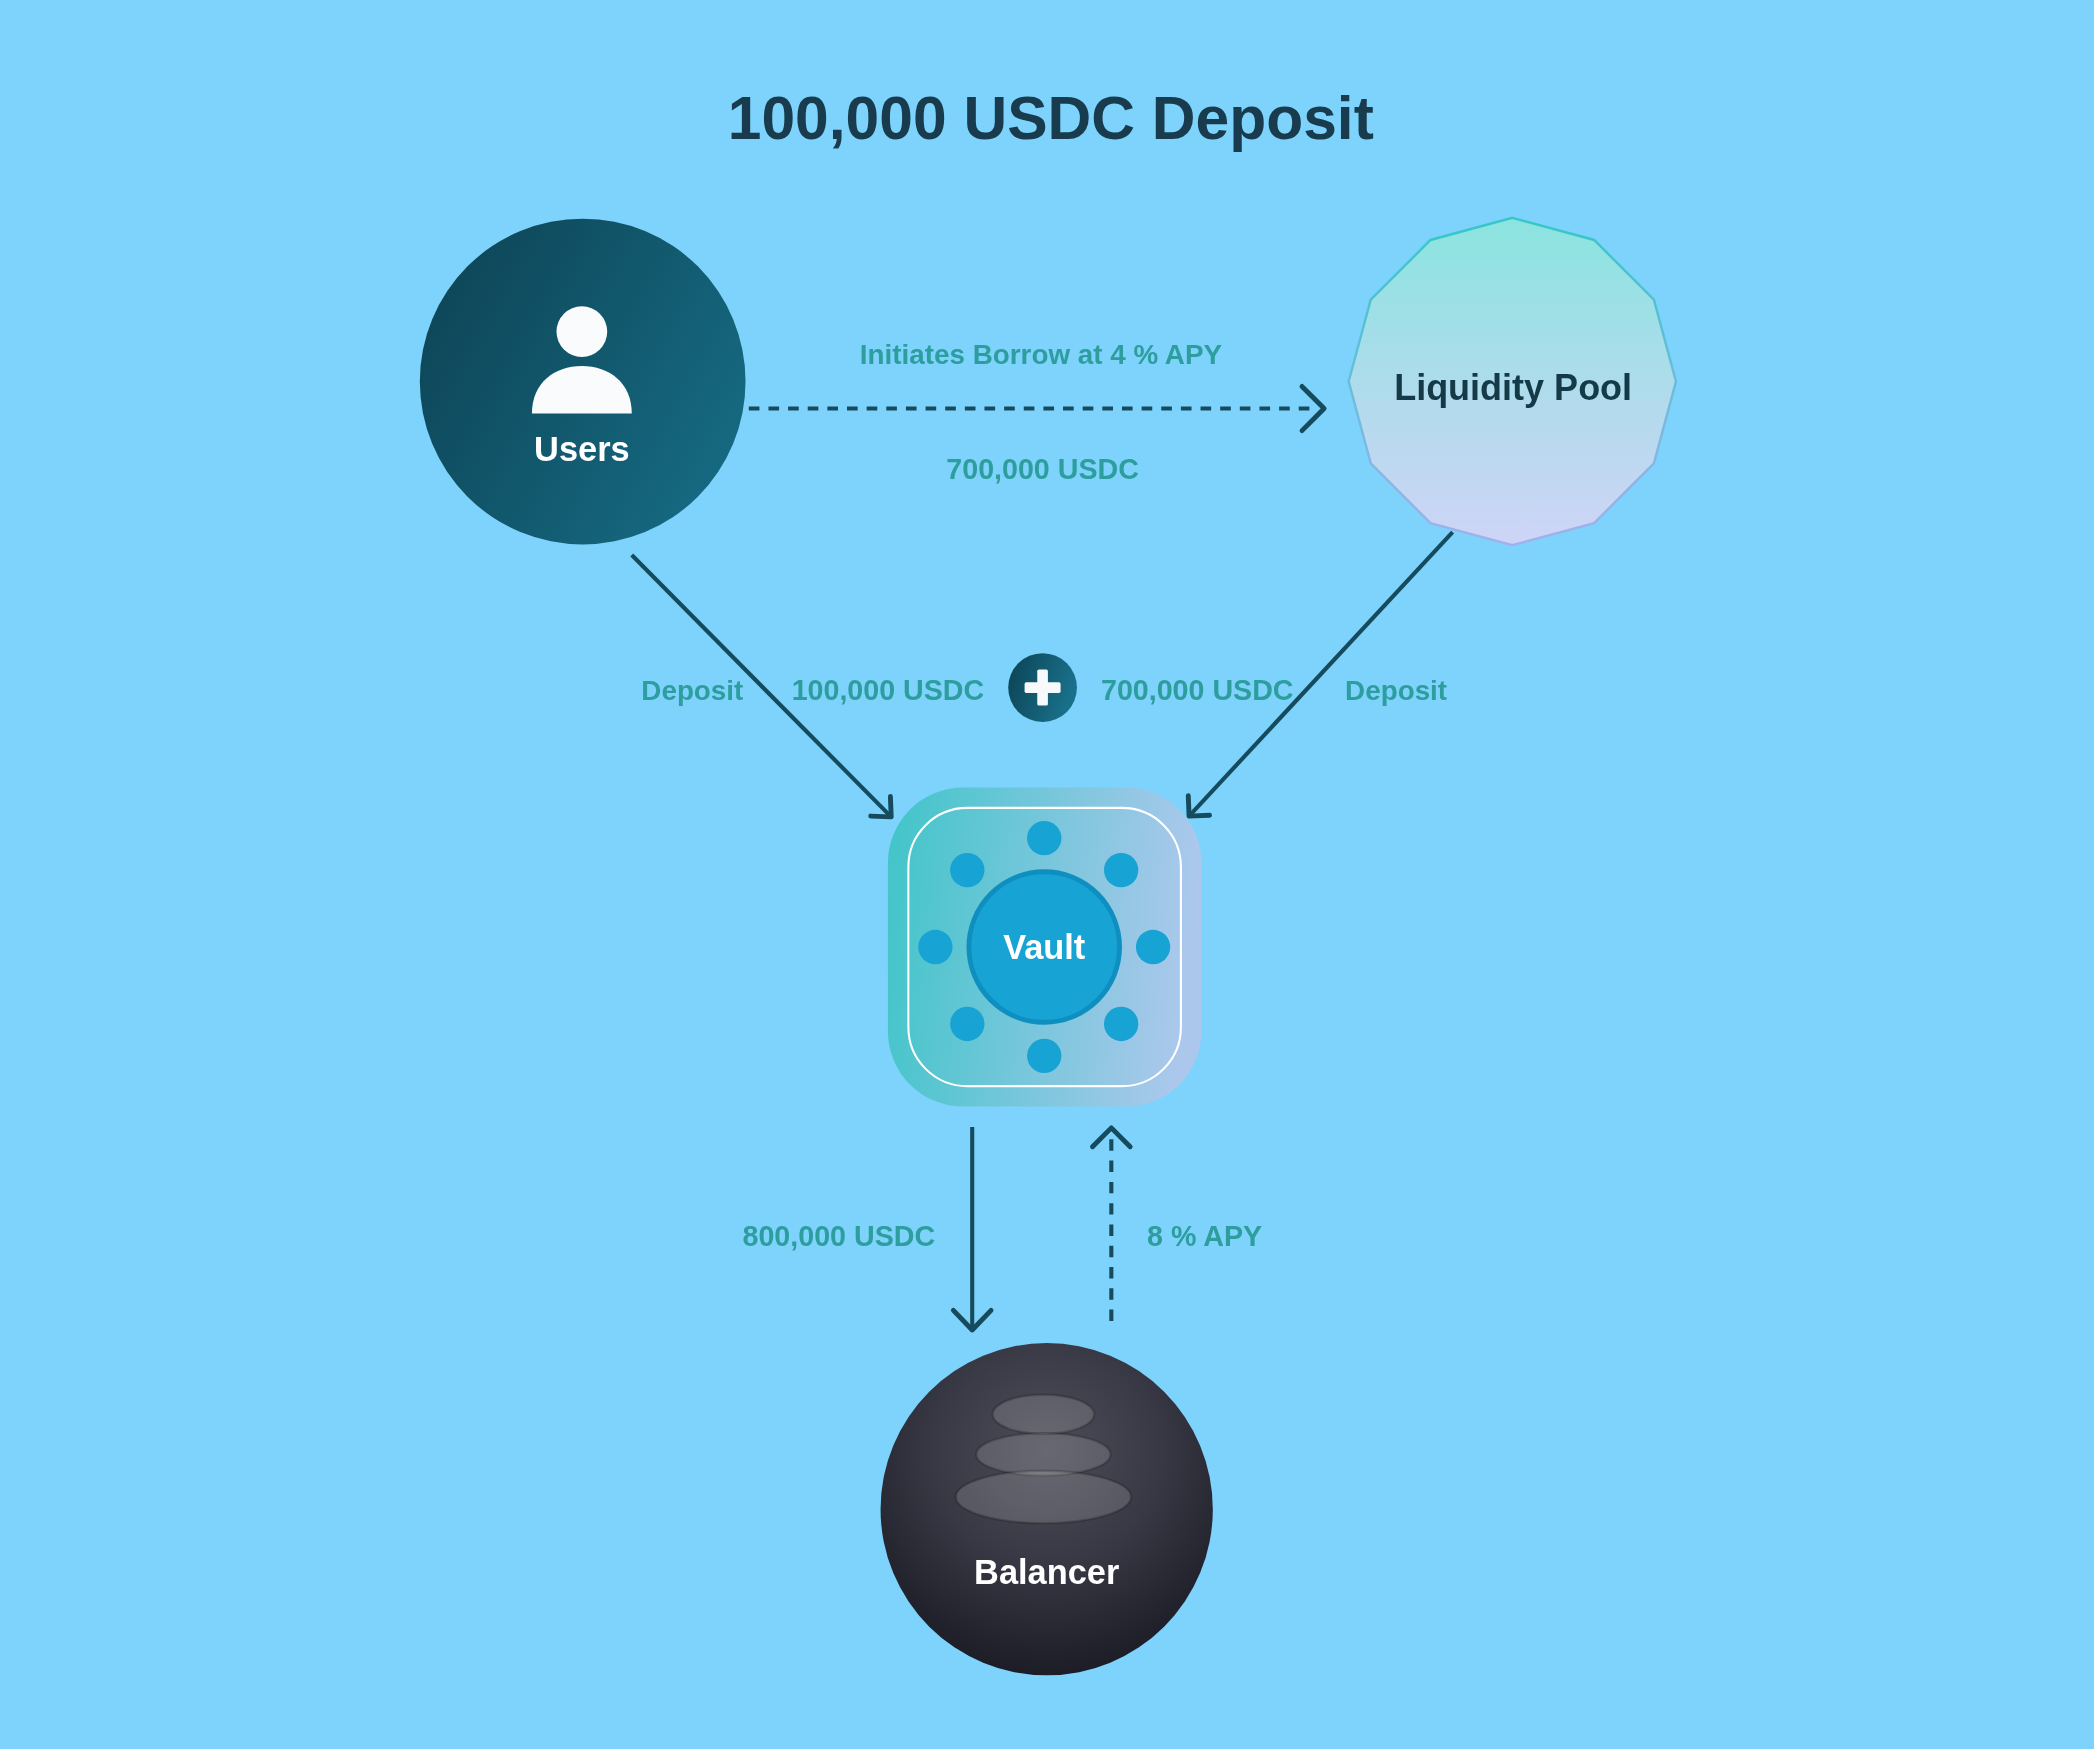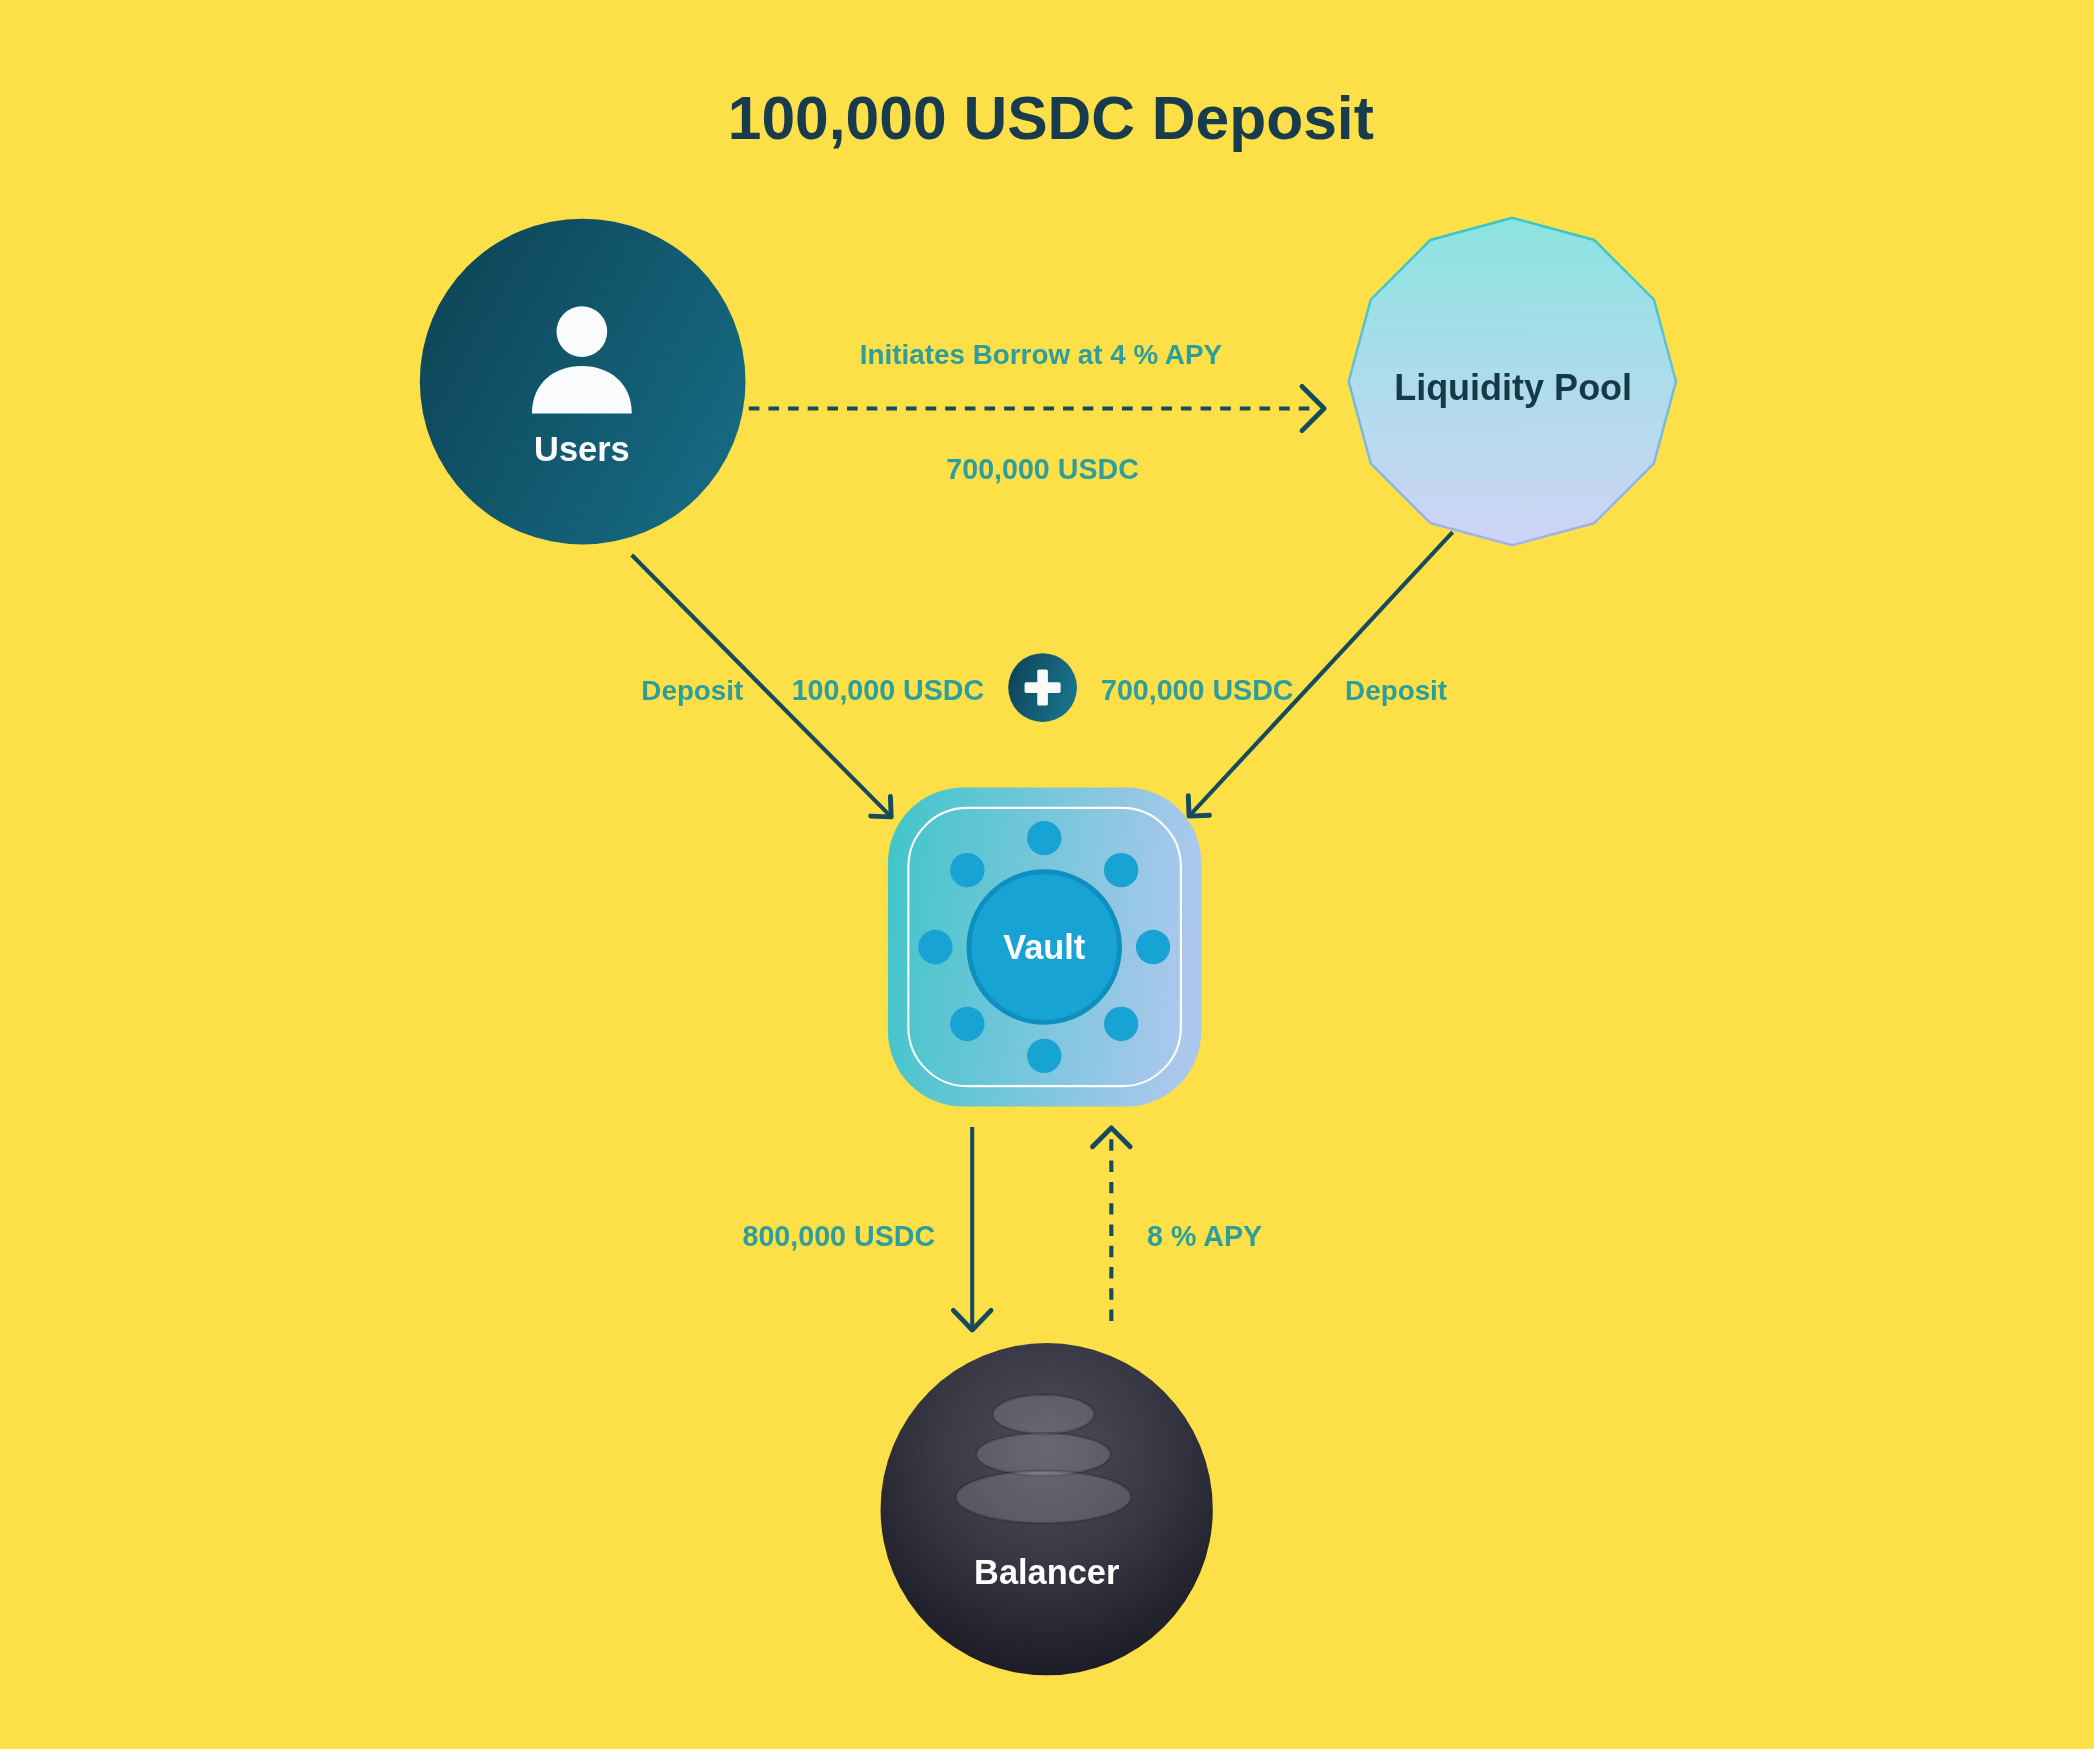--- a/index.html
+++ b/index.html
@@ -1,20 +1,20 @@
 <!DOCTYPE html>
 <html style="font-size:13px"><head>
 <meta charset="utf-8">
 <style>
   html, body { margin: 0; padding: 0; background: #ffffff; }
   .canvas {
     position: relative;
     width: 2095px;
     height: 1750px;
-    background: #fde047;
+    background: #7dd3fc;
     overflow: hidden;
     font-family: "Liberation Sans", sans-serif;
   }
   svg { position: absolute; top: 0; left: 0; }
   text { font-family: "Liberation Sans", sans-serif; font-weight: bold; }
   .title-text   { font-size: 74px; fill: #183B4D; }
   .node-label-w { font-size: 42px; fill: #ffffff; }
   .node-label-d { font-size: 44px; fill: #143A48; }
   .edge-label   { font-size: 34px; fill: #2E9D9E; }
   .edge-amount  { font-size: 35px; fill: #2E9D9E; }

